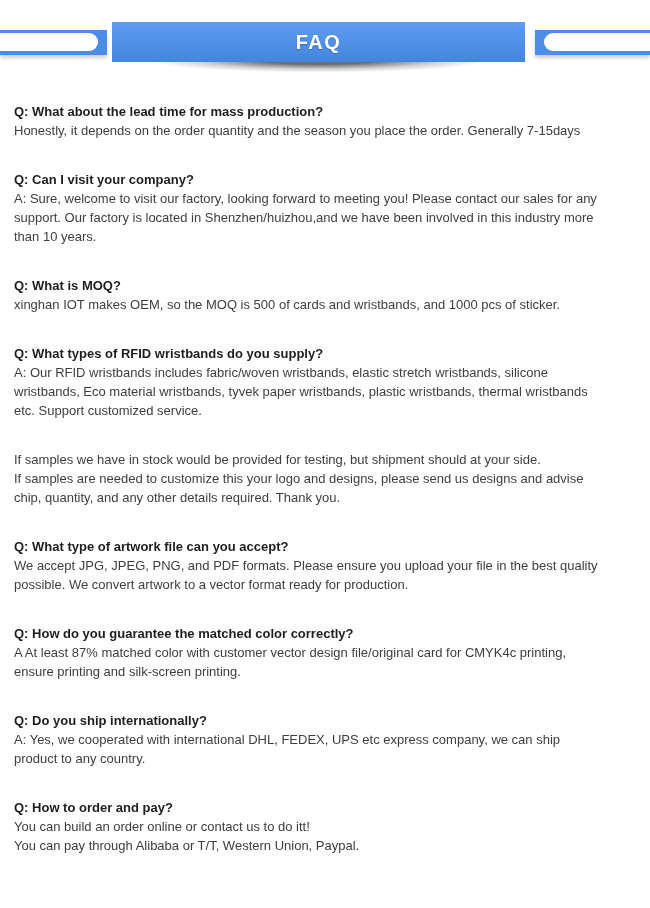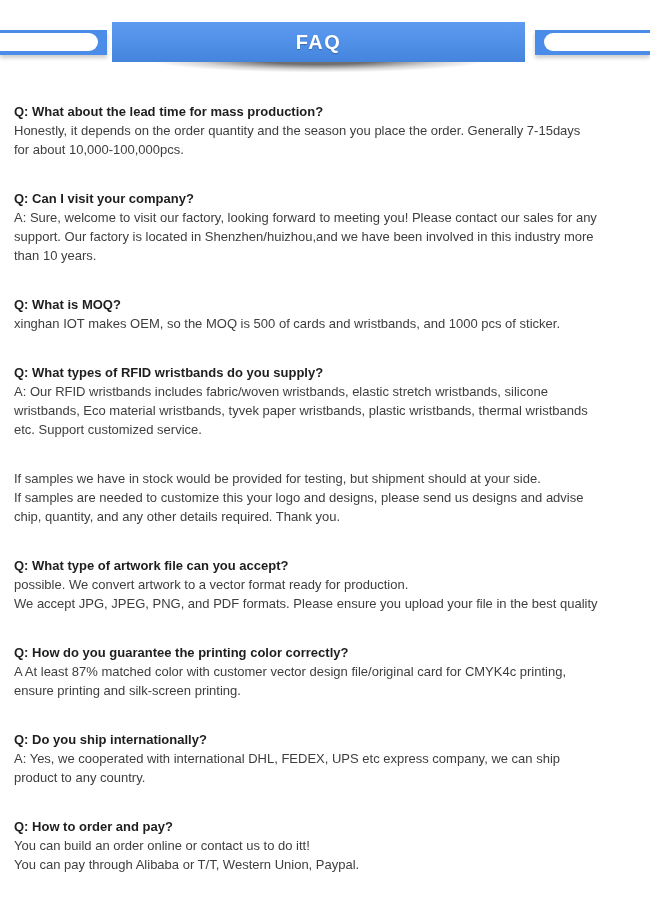--- a/index.html
+++ b/index.html
@@ -88,21 +88,20 @@
   <div class="side-bar side-right">
     <div class="side-pill"></div>
   </div>
 </header>
 
 <main class="faq-list">
   <section class="faq-item">
     <h3 class="faq-question">Q: What about the lead time for mass production?</h3>
     <div class="faq-answer">
         <div class="answer-line">Honestly, it depends on the order quantity and the season you place the order. Generally 7-15days</div>
-        <div class="answer-line">for about 10,000-100,000pcs.</div>
       </div>
   </section>
 
   <section class="faq-item">
     <h3 class="faq-question">Q: Can I visit your company?</h3>
     <div class="faq-answer">
         <div class="answer-line">A: Sure, welcome to visit our factory, looking forward to meeting you! Please contact our sales for any</div>
         <div class="answer-line">support. Our factory is located in Shenzhen/huizhou,and we have been involved in this industry more</div>
         <div class="answer-line">than 10 years.</div>
       </div>
@@ -128,27 +127,27 @@
     <div class="faq-answer">
         <div class="answer-line">If samples we have in stock would be provided for testing, but shipment should at your side.</div>
         <div class="answer-line">If samples are needed to customize this your logo and designs, please send us designs and advise</div>
         <div class="answer-line">chip, quantity, and any other details required. Thank you.</div>
       </div>
   </section>
 
   <section class="faq-item">
     <h3 class="faq-question">Q: What type of artwork file can you accept?</h3>
     <div class="faq-answer">
+        <div class="answer-line">We accept JPG, JPEG, PNG, and PDF formats. Please ensure you upload your file in the best quality</div>
         <div class="answer-line">possible. We convert artwork to a vector format ready for production.</div>
-        <div class="answer-line">We accept JPG, JPEG, PNG, and PDF formats. Please ensure you upload your file in the best quality</div>
       </div>
   </section>
 
   <section class="faq-item">
-    <h3 class="faq-question">Q: How do you guarantee the printing color correctly?</h3>
+    <h3 class="faq-question">Q: How do you guarantee the matched color correctly?</h3>
     <div class="faq-answer">
         <div class="answer-line">A At least 87% matched color with customer vector design file/original card for CMYK4c printing,</div>
         <div class="answer-line">ensure printing and silk-screen printing.</div>
       </div>
   </section>
 
   <section class="faq-item">
     <h3 class="faq-question">Q: Do you ship internationally?</h3>
     <div class="faq-answer">
         <div class="answer-line">A: Yes, we cooperated with international DHL, FEDEX, UPS etc express company, we can ship</div>

